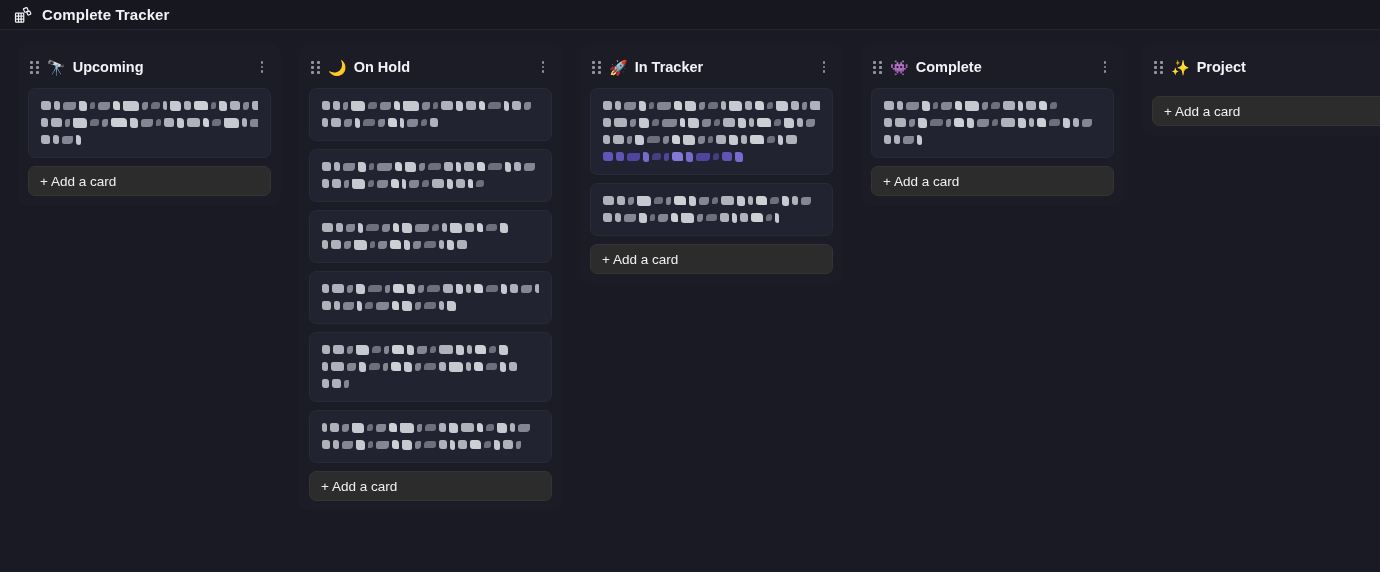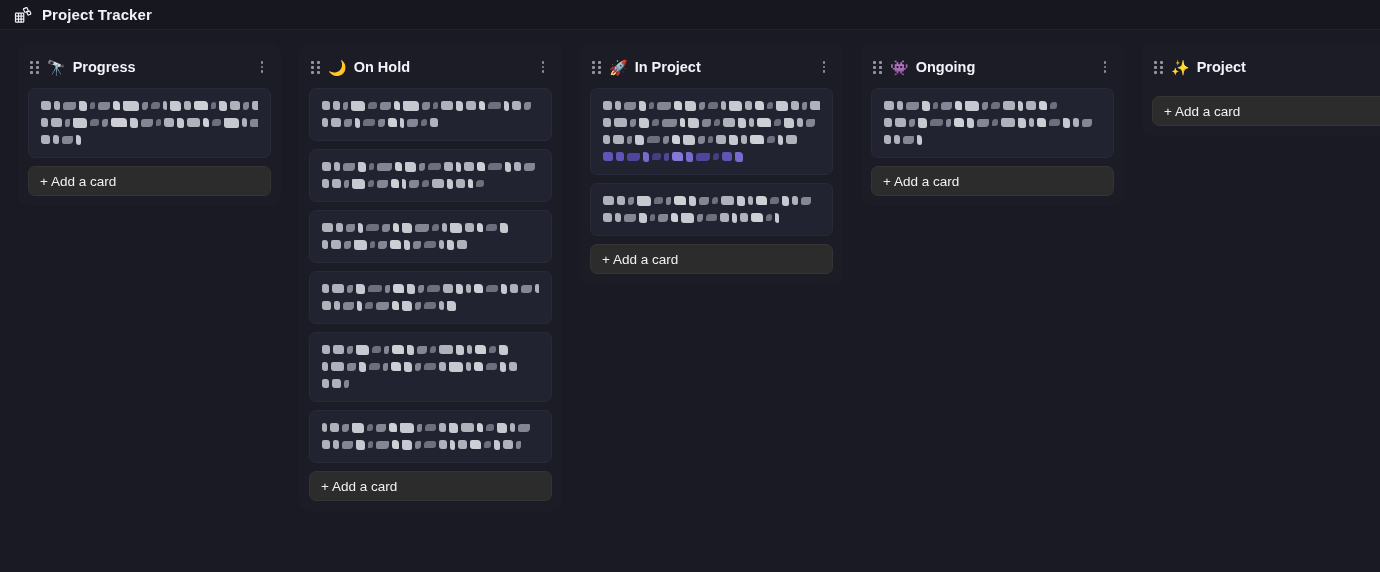--- a/index.html
+++ b/index.html
@@ -195,36 +195,36 @@
     <g fill="none" stroke="#f1f2f6" stroke-width="1.6">
       <rect x="2" y="9.5" width="11" height="12" rx="1"></rect>
       <line x1="2" y1="13.5" x2="13" y2="13.5"></line>
       <line x1="2" y1="17.5" x2="13" y2="17.5"></line>
       <line x1="6" y1="9.5" x2="6" y2="21.5"></line>
       <line x1="9.5" y1="9.5" x2="9.5" y2="21.5"></line>
       <rect x="13.2" y="2.6" width="5.2" height="5.2" rx="0.8" transform="rotate(-22 15.8 5.2)"></rect>
       <rect x="17.6" y="7.2" width="4.4" height="4.4" rx="0.8" transform="rotate(-22 19.8 9.4)"></rect>
     </g>
   </svg>
-  <div class="board-title">Project Tracker</div>
+  <div class="board-title">Complete Tracker</div>
 </div>
 
 <div class="board" id="board">
     <div class="column">
       <div class="column-header">
         <div class="drag-handle">
           <i></i>
           <i></i>
           <i></i>
           <i></i>
           <i></i>
           <i></i>
         </div>
         <span class="col-emoji">🔭</span>
-        <div class="col-title">Progress</div>
+        <div class="col-title">Upcoming</div>
         <div class="col-menu">
           <i></i>
           <i></i>
           <i></i>
         </div>
       </div>
       <div class="card-list">
         <div class="card">
           <div class="blob-lines">
             <div class="blob-line">
@@ -549,21 +549,21 @@
       <div class="column-header">
         <div class="drag-handle">
           <i></i>
           <i></i>
           <i></i>
           <i></i>
           <i></i>
           <i></i>
         </div>
         <span class="col-emoji">🚀</span>
-        <div class="col-title">In Project</div>
+        <div class="col-title">In Tracker</div>
         <div class="col-menu">
           <i></i>
           <i></i>
           <i></i>
         </div>
       </div>
       <div class="card-list">
         <div class="card">
           <div class="blob-lines">
             <div class="blob-line">
@@ -691,21 +691,21 @@
       <div class="column-header">
         <div class="drag-handle">
           <i></i>
           <i></i>
           <i></i>
           <i></i>
           <i></i>
           <i></i>
         </div>
         <span class="col-emoji">👾</span>
-        <div class="col-title">Ongoing</div>
+        <div class="col-title">Complete</div>
         <div class="col-menu">
           <i></i>
           <i></i>
           <i></i>
         </div>
       </div>
       <div class="card-list">
         <div class="card">
           <div class="blob-lines">
             <div class="blob-line">

